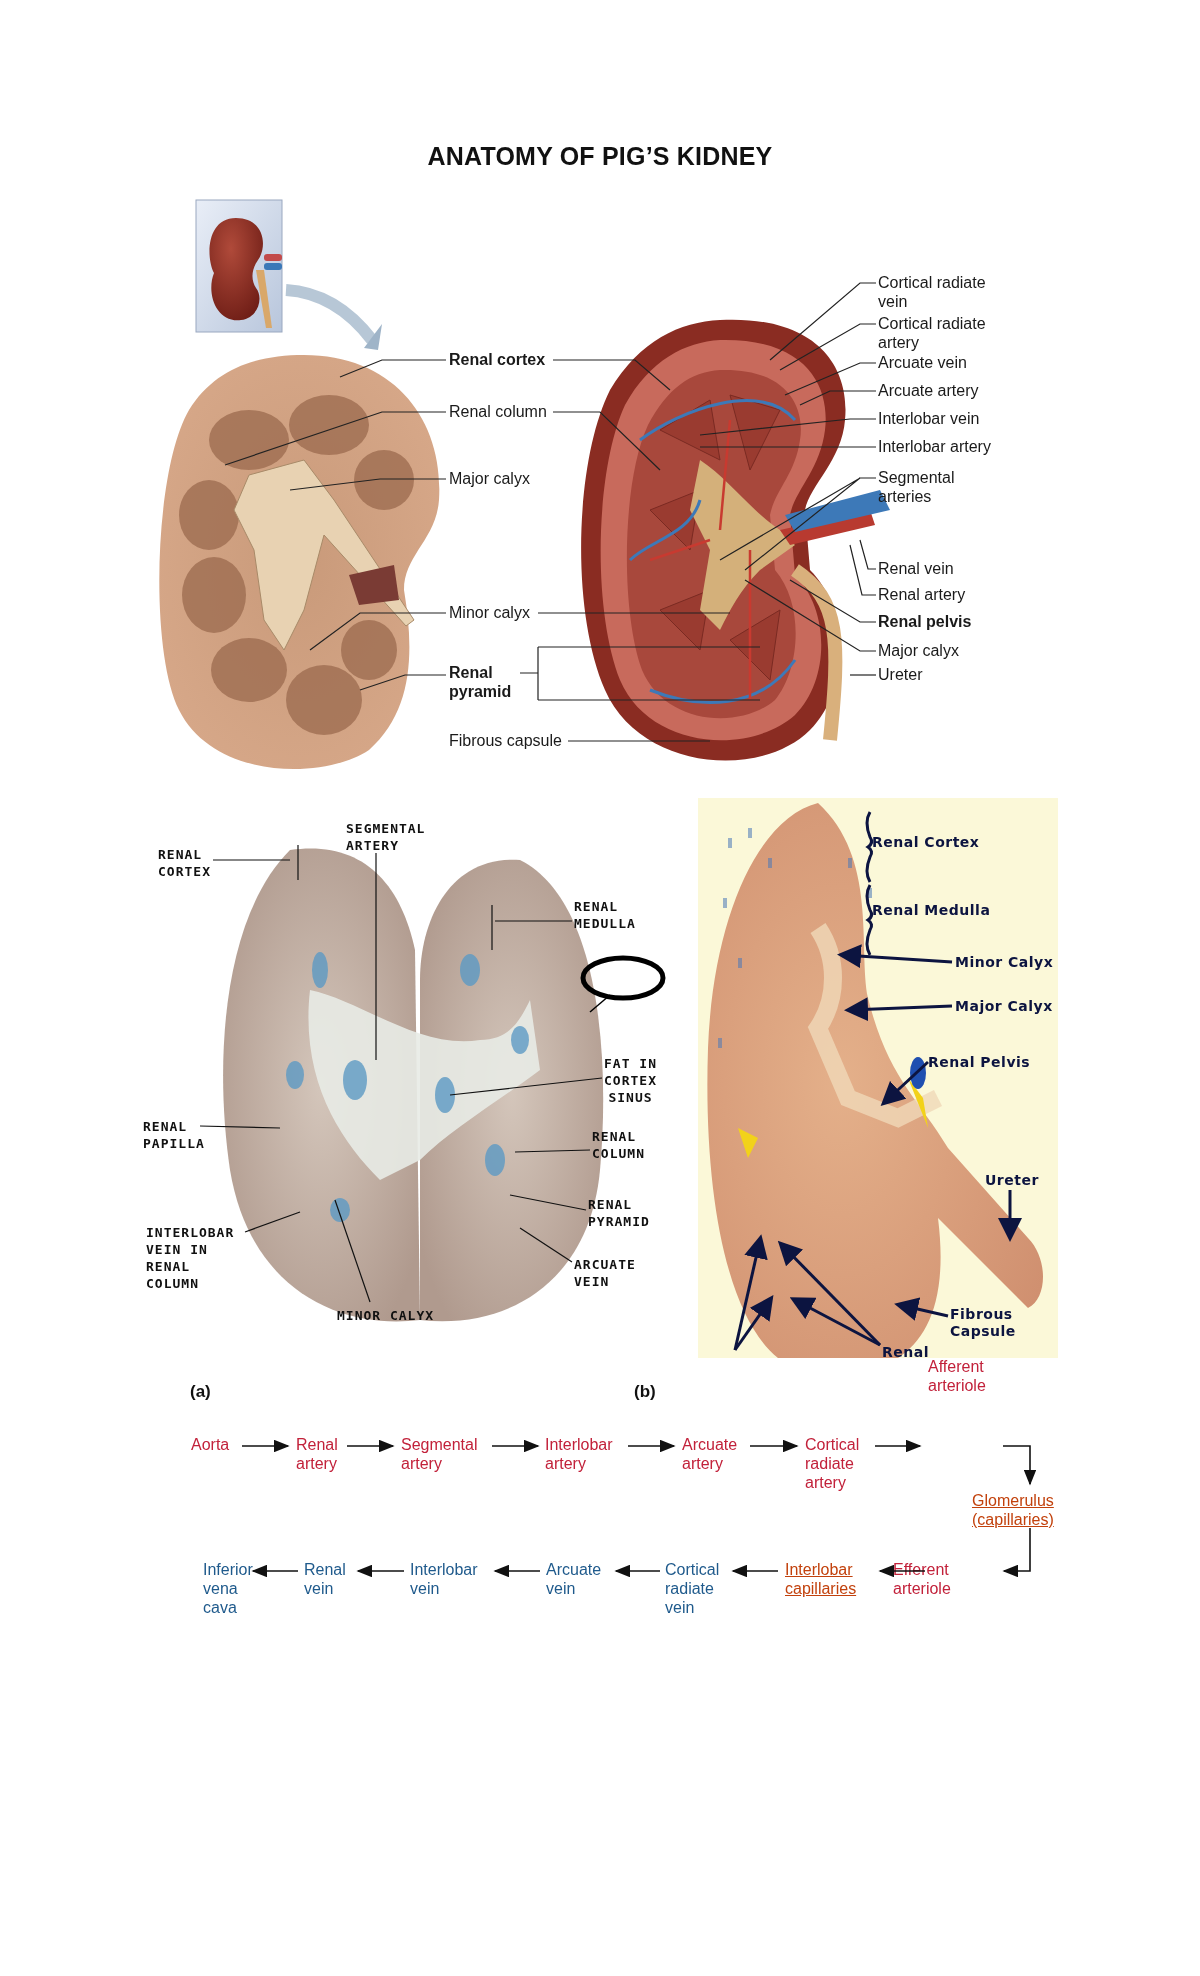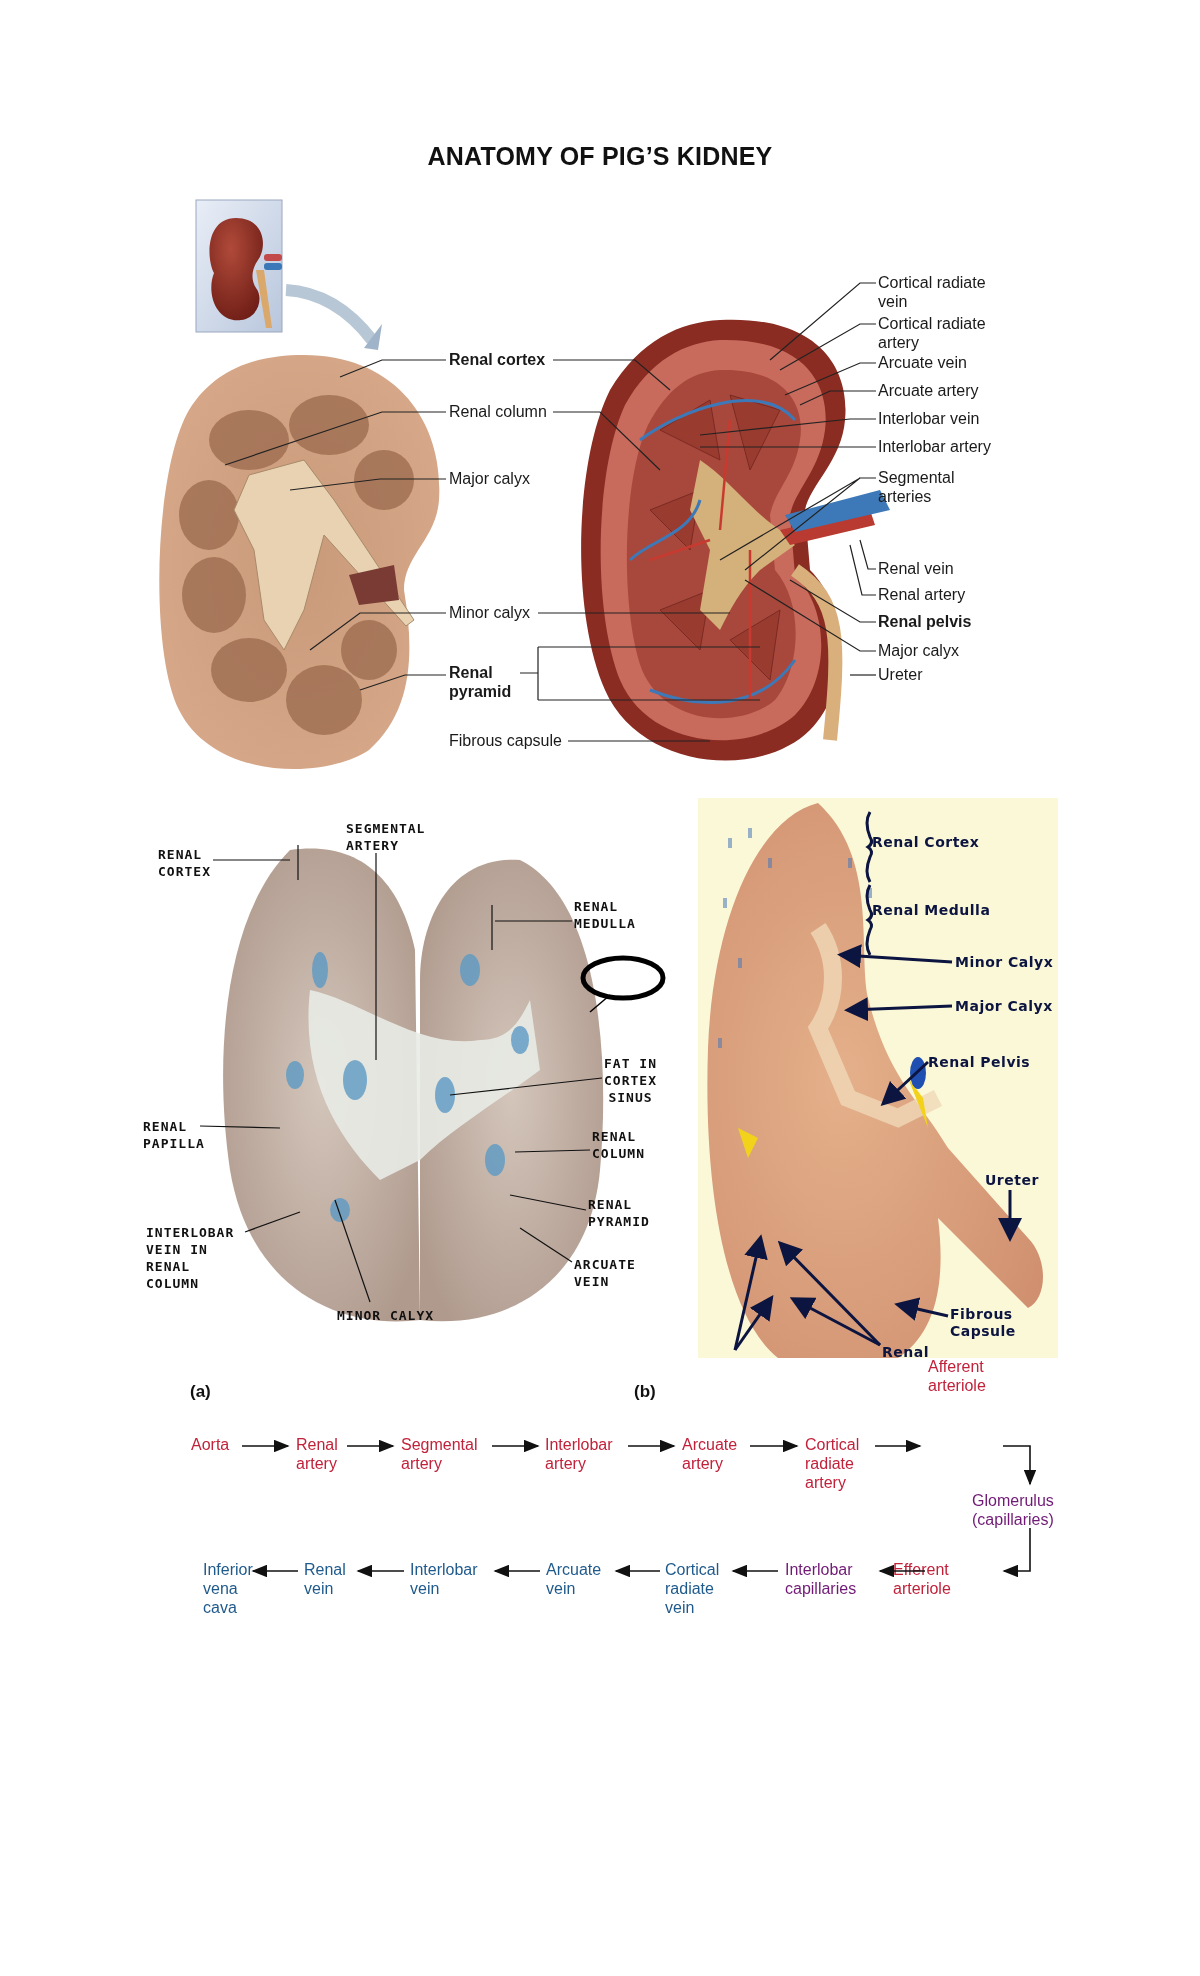--- a/index.html
+++ b/index.html
@@ -11,21 +11,21 @@
   .lbl { position: absolute; font-size: 16px; line-height: 19px; color: #1a1a1a; white-space: nowrap; }
   .lbl.b { font-weight: bold; }
   .photo-lbl { position: absolute; font-family: "DejaVu Sans Mono", monospace; font-weight: bold;
                font-size: 13px; line-height: 17px; letter-spacing: 1px; color: #111; white-space: nowrap; }
   .b-lbl { position: absolute; font-family: "DejaVu Sans", sans-serif; font-weight: bold;
            font-size: 14px; line-height: 17px; color: #0c1440; white-space: nowrap; letter-spacing: 0.5px; }
   .panel-tag { position: absolute; font-weight: bold; font-size: 17px; color: #111; }
   .flow { position: absolute; font-size: 16px; line-height: 19px; white-space: pre-line; }
   .red { color: #c2213a; }
   .blue { color: #1f5a8c; }
-  .purple { color: #701a75; }
+  .purple { color: #c2410c; text-decoration: underline; }
   svg { position: absolute; overflow: visible; }
 </style>
 </head>
 <body>
 
 <div class="abs title">ANATOMY OF PIG’S KIDNEY</div>
 
 <div>
 
   <svg style="left:196px;top:198px" width="200" height="150">

